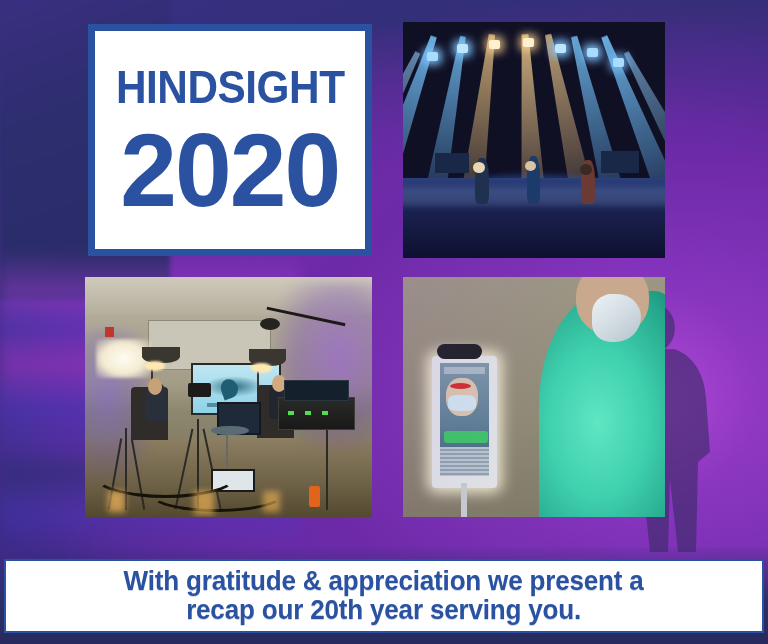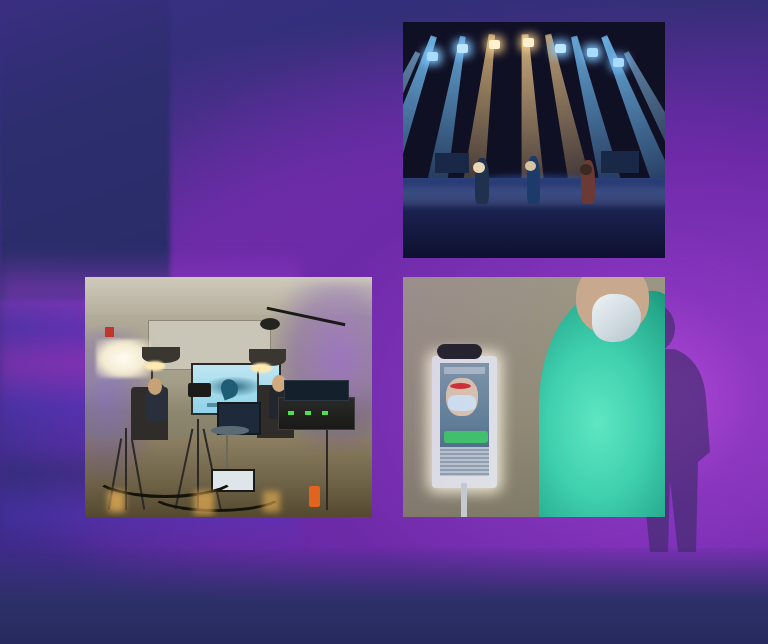--- a/index.html
+++ b/index.html
@@ -174,20 +174,24 @@
   <div class="silhouette">
     <svg viewBox="0 0 118 250" width="118" height="250" aria-hidden="true">
       <g fill="#3b2b66">
         <ellipse cx="48" cy="26" rx="21" ry="24"></ellipse>
         <path d="M30 48 C16 58 12 84 12 112 L12 170 L30 172 L34 120 L36 172 L44 250 L62 250 L64 178
                  L72 250 L90 250 L92 160 L104 150 L100 96 C98 68 84 52 68 47 Z"></path>
       </g>
     </svg>
   </div>
 
+  <div class="title-card">
+    <div class="t1">HINDSIGHT</div>
+    <div class="t2">2020</div>
+  </div>
 
   <div class="photo p-stage">
 
     <div class="beam" style="left:18px;top:14px;width:26px;height:200px;background:linear-gradient(180deg,rgba(120,200,255,.85),rgba(70,150,255,.12));transform:rotate(19deg);clip-path:polygon(38% 0,62% 0,100% 100%,0 100%);"></div>
     <div class="beam" style="left:48px;top:14px;width:24px;height:190px;background:linear-gradient(180deg,rgba(120,200,255,.8),rgba(60,140,245,.1));transform:rotate(10deg);clip-path:polygon(38% 0,62% 0,100% 100%,0 100%);"></div>
     <div class="beam" style="left:76px;top:12px;width:26px;height:195px;background:linear-gradient(180deg,rgba(245,205,135,.75),rgba(220,160,70,.08));transform:rotate(7deg);clip-path:polygon(38% 0,62% 0,100% 100%,0 100%);"></div>
     <div class="beam" style="left:108px;top:12px;width:28px;height:200px;background:linear-gradient(180deg,rgba(250,210,145,.8),rgba(225,165,75,.08));transform:rotate(-3deg);clip-path:polygon(38% 0,62% 0,100% 100%,0 100%);"></div>
     <div class="beam" style="left:132px;top:12px;width:26px;height:195px;background:linear-gradient(180deg,rgba(250,210,145,.72),rgba(225,165,75,.07));transform:rotate(-12deg);clip-path:polygon(38% 0,62% 0,100% 100%,0 100%);"></div>
     <div class="beam" style="left:158px;top:14px;width:26px;height:195px;background:linear-gradient(180deg,rgba(120,200,255,.8),rgba(60,140,245,.1));transform:rotate(-14deg);clip-path:polygon(38% 0,62% 0,100% 100%,0 100%);"></div>
     <div class="beam" style="left:188px;top:14px;width:26px;height:200px;background:linear-gradient(180deg,rgba(120,200,255,.85),rgba(70,150,255,.12));transform:rotate(-22deg);clip-path:polygon(38% 0,62% 0,100% 100%,0 100%);"></div>
@@ -297,14 +301,18 @@
     <div class="k-face"></div>
     <div class="k-mask-sm"></div>
     <div style="position:absolute;left:18%;top:44%;width:8%;height:2.5%;background:#cf3030;border-radius:50%;"></div>
     <div class="k-badge"></div>
     <div style="position:absolute;left:14%;top:71%;width:19%;height:12%;
                 background:repeating-linear-gradient(180deg,#b9c6cf 0 2px,#8fa2af 2px 4px);"></div>
     <div class="k-stand"></div>
     <div class="k-tint"></div>
   </div>
 
+  <div class="banner">
+    <div class="banner-text">With gratitude &amp; appreciation we present a
+recap our 20th year serving you.</div>
+  </div>
 
 </div>
 
 </body></html>

